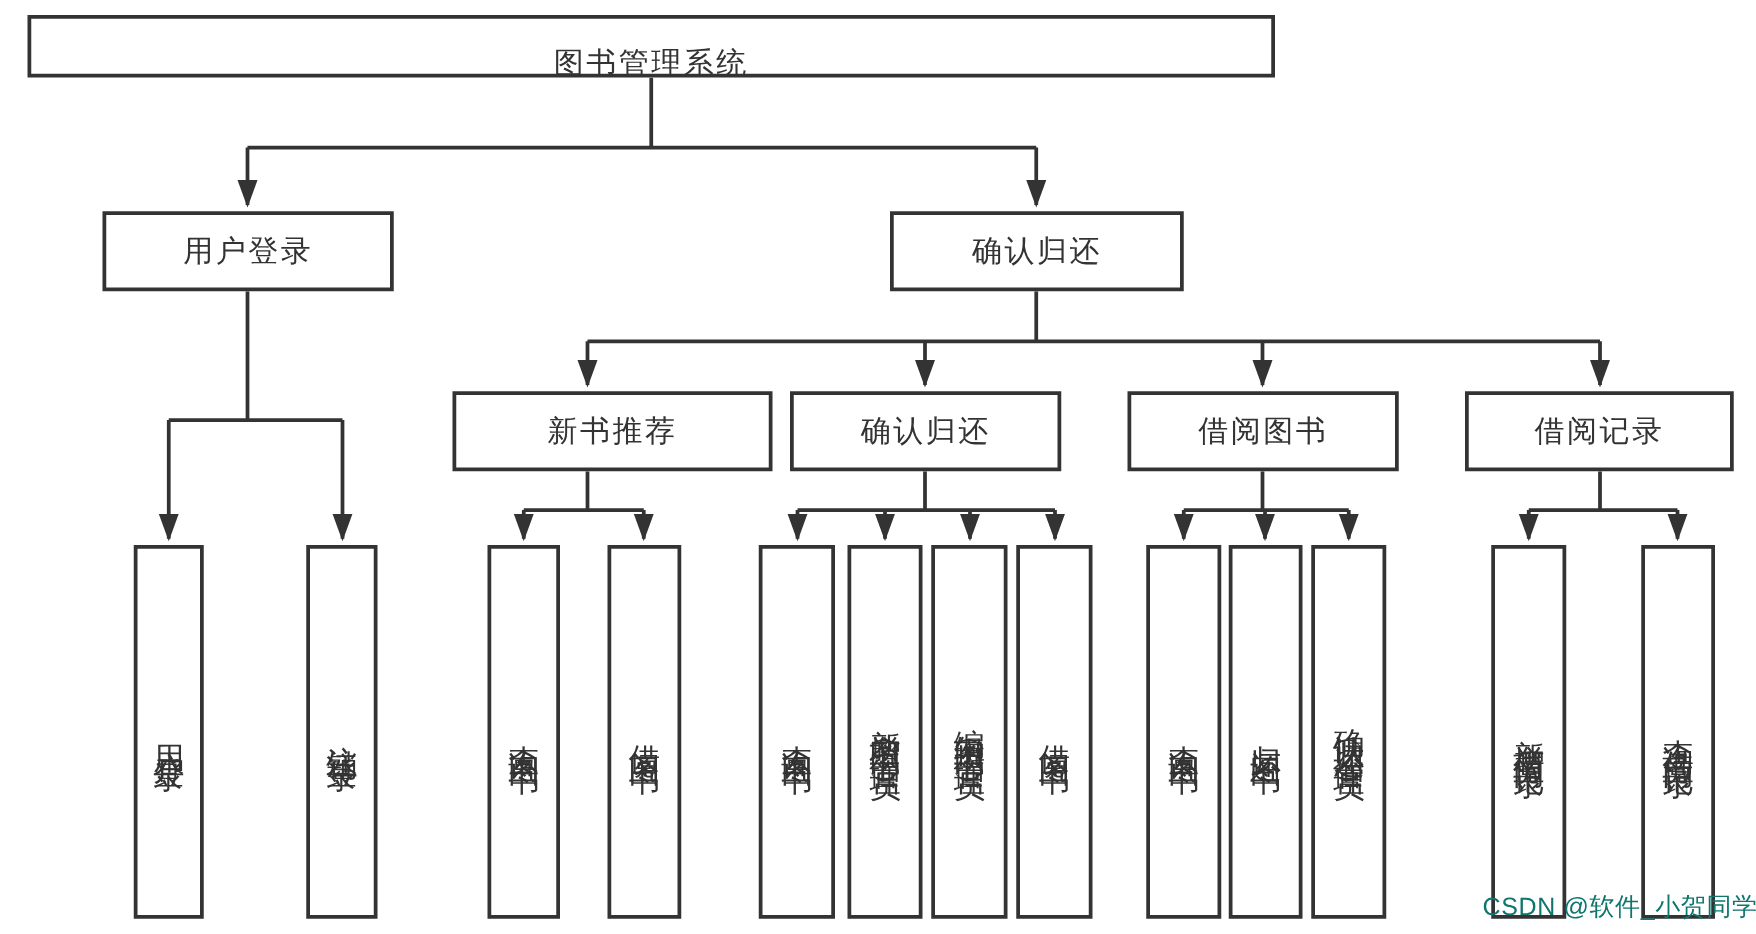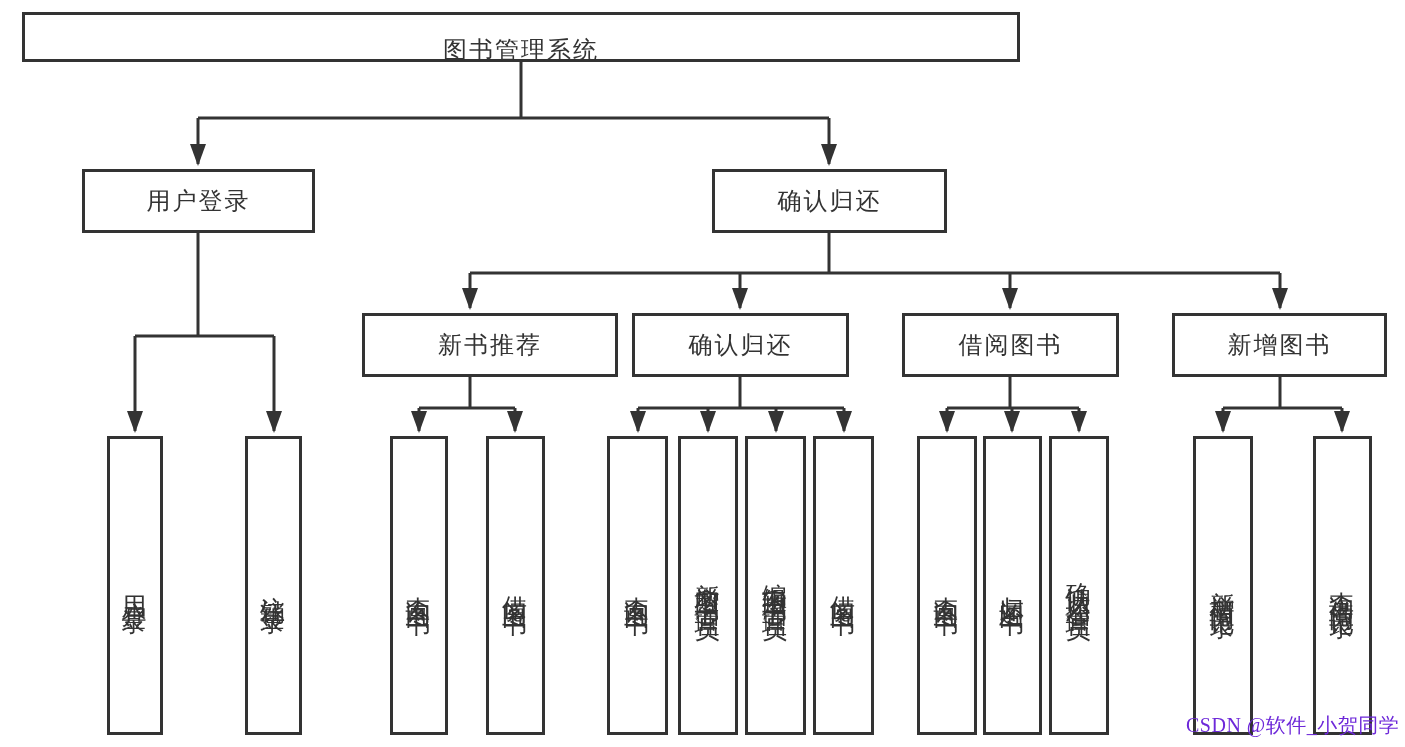--- a/index.html
+++ b/index.html
@@ -34,25 +34,24 @@
     font-size:25px;
     letter-spacing:5px;
     font-weight:500;
     color:#333333;
     white-space:nowrap;
   }
   .watermark{
     position:absolute;
     left:1186px;top:712px;
     font-size:20px;
-    color:#6d28d9;
+    color:#0f766e;
     letter-spacing:0.5px;
     white-space:nowrap;
     z-index:3;
-    font-family:Liberation Serif, serif;
   }
 </style>
 </head>
 <body>
 
 <div class="canvas">
 
   <svg class="wires" width="1405" height="747" viewBox="0 0 1405 747" fill="none" stroke="#333333" stroke-width="3">
     <defs>
       <marker id="arrow" markerWidth="28" markerHeight="20" refX="20" refY="8" orient="auto" markerUnits="userSpaceOnUse">
@@ -129,21 +128,21 @@
   <div class="node lvl" style="left:362px;top:313px;width:256px;height:64px;">
     <span>新书推荐</span>
   </div>
   <div class="node lvl" style="left:632px;top:313px;width:217px;height:64px;">
     <span>确认归还</span>
   </div>
   <div class="node lvl" style="left:902px;top:313px;width:217px;height:64px;">
     <span>借阅图书</span>
   </div>
   <div class="node lvl" style="left:1172px;top:313px;width:215px;height:64px;">
-    <span>新增图书</span>
+    <span>借阅记录</span>
   </div>
 
   <div class="node leaf" style="left:107px;top:436px;width:56px;height:299px;">
     <span>用户登录</span>
   </div>
   <div class="node leaf" style="left:245px;top:436px;width:57px;height:299px;">
     <span>注销登录</span>
   </div>
 
   <div class="node leaf" style="left:390px;top:436px;width:58px;height:299px;">

